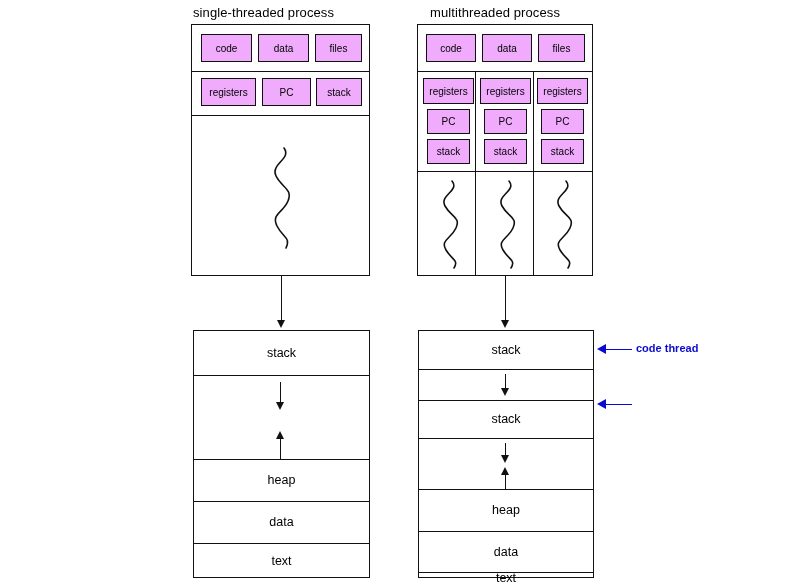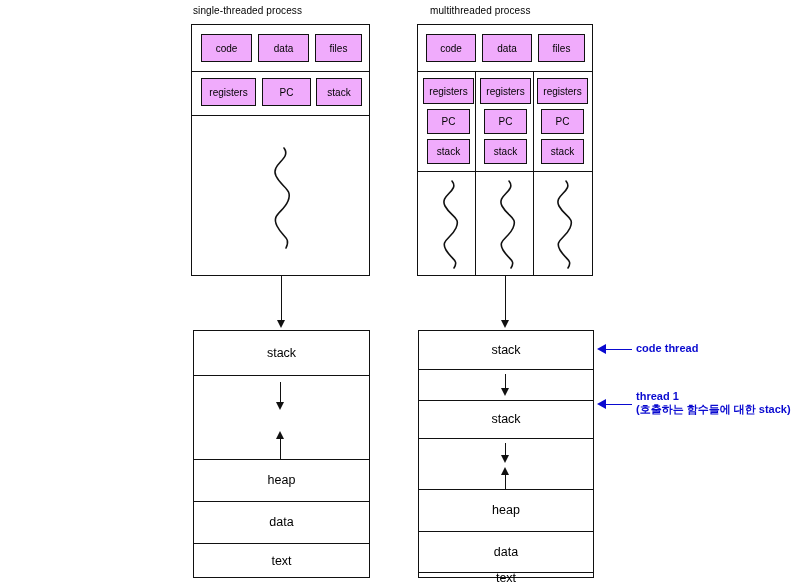--- a/index.html
+++ b/index.html
@@ -17,21 +17,21 @@
   #stage {
     position: absolute;
     left: 0; top: 0;
     width: 800px;
     height: 586px;
   }
 
   
   .caption {
     position: absolute;
-    font-size: 10px;
+    font-size: 13px;
     color: #000;
     white-space: nowrap;
     letter-spacing: 0.1px;
   }
 
   
   .proc-panel {
     position: absolute;
     border: 1.6px solid #111;
     background: #fff;
@@ -254,18 +254,14 @@
               display:flex; align-items:center; justify-content:center; font-size:12.5px;">text</div>
 
   <div class="anno-head" style="left:597px; top:344px;"></div>
   <div class="anno-line" style="left:606px; top:348.5px; width:26px;"></div>
   <div class="anno-text" style="left:636px; top:342px;">
     <span>code thread</span>
   </div>
 
   <div class="anno-head" style="left:597px; top:399px;"></div>
   <div class="anno-line" style="left:606px; top:403.5px; width:26px;"></div>
-  <div class="anno-text" style="left:636px; top:390px;">
-    <span class="sub">thread 1</span>
-    <span class="sub">(호출하는 함수들에 대한 stack)</span>
-  </div>
 
 </div>
 
 </body></html>

